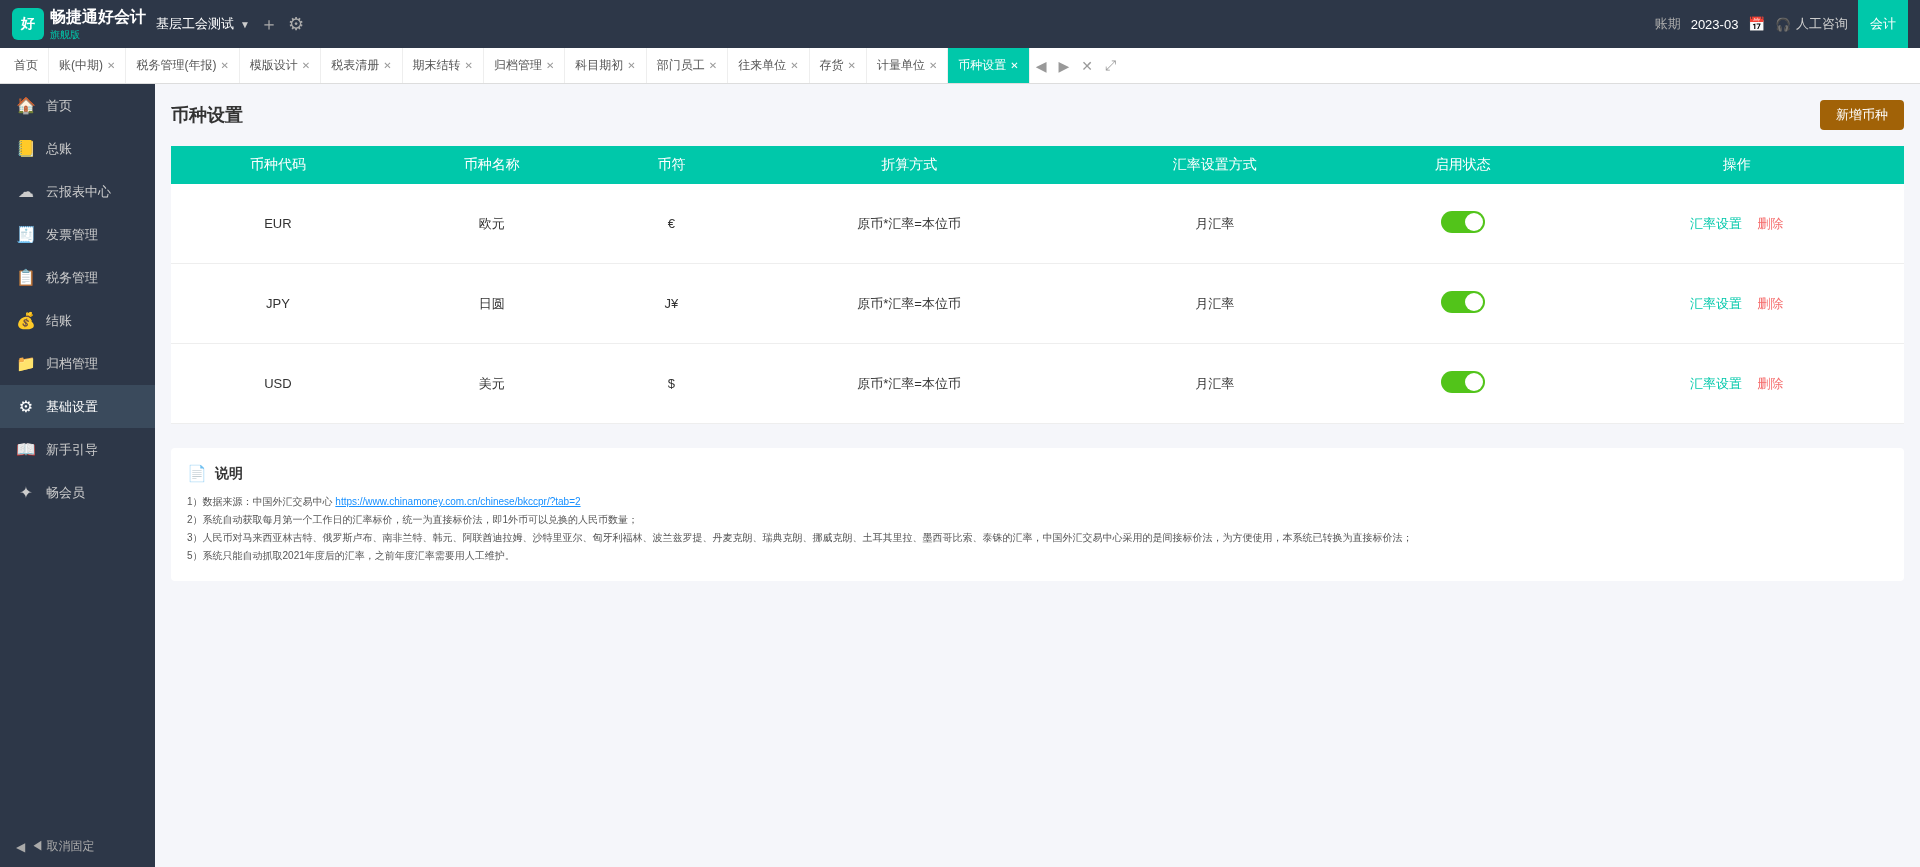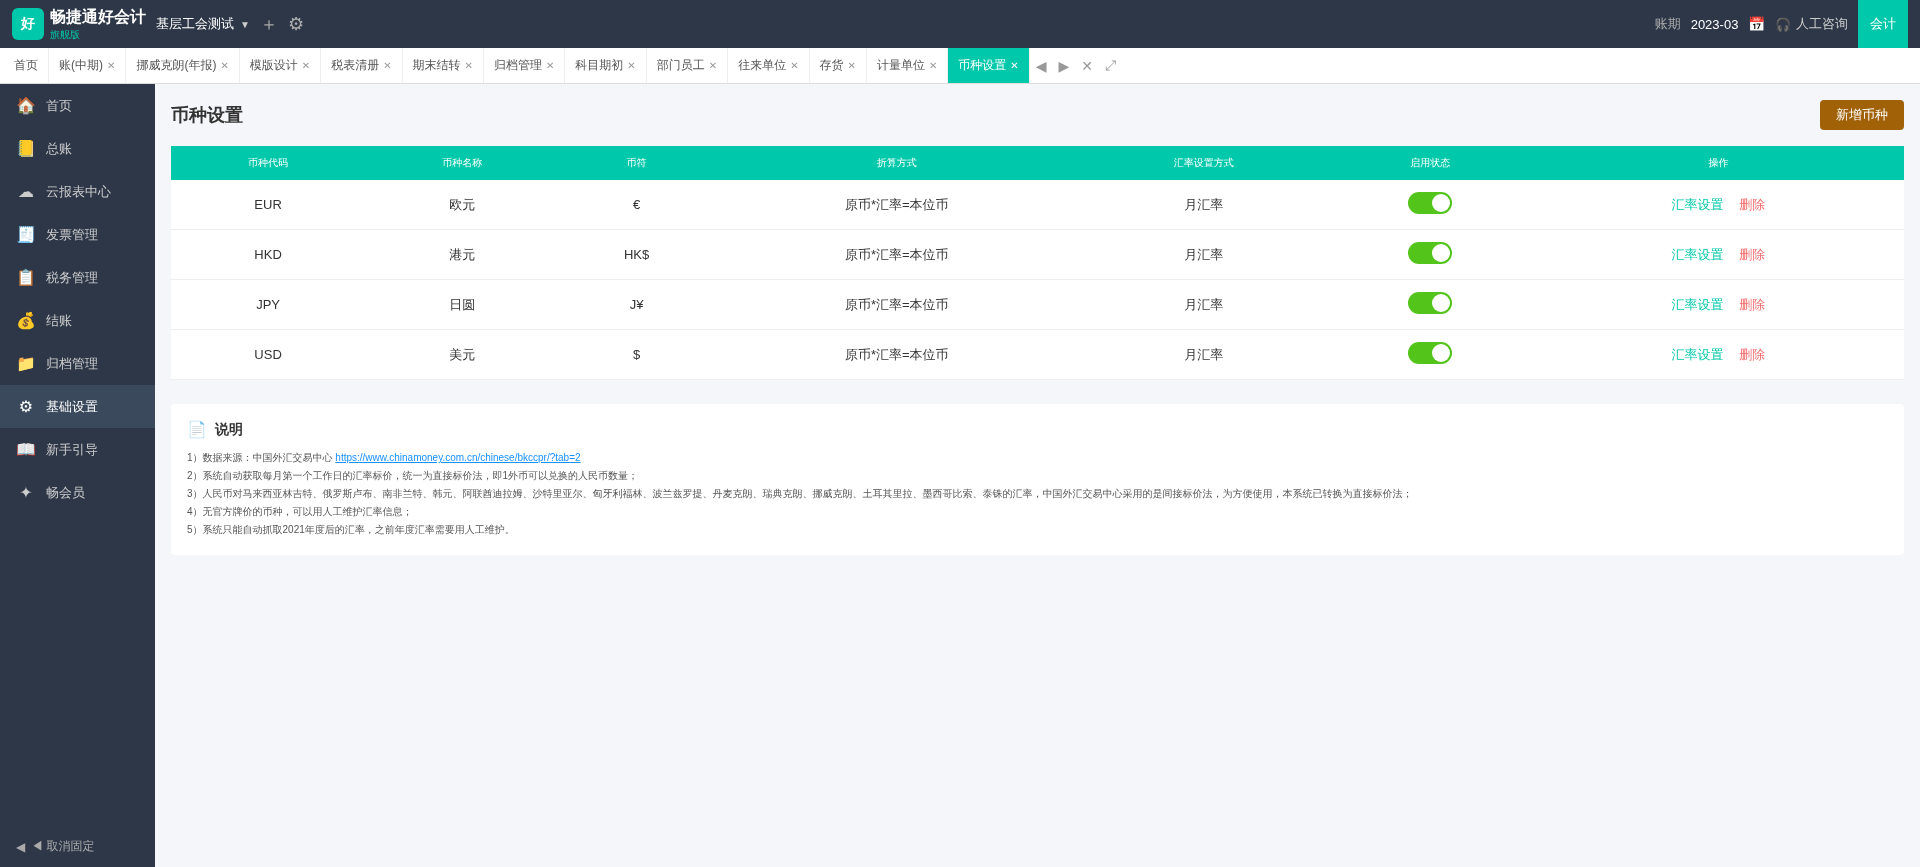--- a/index.html
+++ b/index.html
@@ -43,22 +43,22 @@
     .sidebar-bottom { margin-top: auto; padding: 12px 16px; color: #aaa; font-size: 12px; cursor: pointer; display: flex; align-items: center; gap: 6px; }
 
     
     .content { flex: 1; overflow-y: auto; background: #f5f6fa; padding: 16px; }
     .page-title { font-size: 18px; font-weight: bold; color: #333; margin-bottom: 16px; display: flex; align-items: center; justify-content: space-between; }
     .new-btn { background: #a16207; color: #fff; border: none; padding: 6px 16px; border-radius: 4px; font-size: 13px; cursor: pointer; }
 
     
     .data-table { width: 100%; border-collapse: collapse; background: #fff; }
     .data-table thead tr { background: #00c8aa; color: #fff; }
-    .data-table th { padding: 10px 16px; text-align: center; font-size: 10px; font-weight: normal; }
-    .data-table td { padding: 12px 16px; text-align: center; font-size: 13px; border-bottom: 1px solid #eee; color: #333; }
+    .data-table th { padding: 10px 16px; text-align: center; font-size: 14px; font-weight: normal; }
+    .data-table td { padding: 27px 16px; text-align: center; font-size: 13px; border-bottom: 1px solid #eee; color: #333; }
     .action-link { color: #00c8aa; cursor: pointer; text-decoration: none; margin: 0 6px; }
     .action-delete { color: #f56c6c; cursor: pointer; text-decoration: none; margin: 0 6px; }
 
     
     .toggle { display: inline-flex; align-items: center; }
     .toggle-track { width: 44px; height: 22px; background: #52c41a; border-radius: 11px; position: relative; cursor: pointer; }
     .toggle-thumb { width: 18px; height: 18px; background: #fff; border-radius: 50%; position: absolute; top: 2px; right: 2px; transition: 0.2s; }
 
     
     .notes-section { margin-top: 24px; background: #fff; padding: 16px; border-radius: 4px; }
@@ -108,21 +108,21 @@
 
   <div class="tab-bar">
     <div class="tab">
       <span>首页</span>
     </div>
     <div class="tab">
       <span>账(中期)</span>
       <span class="tab-close">✕</span>
     </div>
     <div class="tab">
-      <span>挪威克朗(年报)</span>
+      <span>税务管理(年报)</span>
       <span class="tab-close">✕</span>
     </div>
     <div class="tab">
       <span>模版设计</span>
       <span class="tab-close">✕</span>
     </div>
     <div class="tab">
       <span>税表清册</span>
       <span class="tab-close">✕</span>
     </div>
@@ -244,38 +244,20 @@
             <div class="toggle-thumb"></div>
           </div>
         </div>
       </td>
       <td>
         <a class="action-link">汇率设置</a>
         <a class="action-delete">删除</a>
       </td>
     </tr>
             <tr>
-      <td>HKD</td>
-      <td>港元</td>
-      <td>HK$</td>
-      <td>原币*汇率=本位币</td>
-      <td>月汇率</td>
-      <td>
-        <div class="toggle">
-          <div class="toggle-track">
-            <div class="toggle-thumb"></div>
-          </div>
-        </div>
-      </td>
-      <td>
-        <a class="action-link">汇率设置</a>
-        <a class="action-delete">删除</a>
-      </td>
-    </tr>
-            <tr>
       <td>JPY</td>
       <td>日圆</td>
       <td>J¥</td>
       <td>原币*汇率=本位币</td>
       <td>月汇率</td>
       <td>
         <div class="toggle">
           <div class="toggle-track">
             <div class="toggle-thumb"></div>
           </div>
@@ -309,19 +291,18 @@
 
       <div class="notes-section">
         <div class="notes-title">
           <span class="notes-icon">📄</span>
           <span>说明</span>
         </div>
         <ul class="notes-list" id="notes-list">
         <li>1）数据来源：中国外汇交易中心 <a class="notes-link">https://www.chinamoney.com.cn/chinese/bkccpr/?tab=2</a></li>
             <li>2）系统自动获取每月第一个工作日的汇率标价，统一为直接标价法，即1外币可以兑换的人民币数量；</li>
             <li>3）人民币对马来西亚林吉特、俄罗斯卢布、南非兰特、韩元、阿联酋迪拉姆、沙特里亚尔、匈牙利福林、波兰兹罗提、丹麦克朗、瑞典克朗、挪威克朗、土耳其里拉、墨西哥比索、泰铢的汇率，中国外汇交易中心采用的是间接标价法，为方便使用，本系统已转换为直接标价法；</li>
-            <li>4）无官方牌价的币种，可以用人工维护汇率信息；</li>
             <li>5）系统只能自动抓取2021年度后的汇率，之前年度汇率需要用人工维护。</li>
           </ul>
       </div>
     </div>
   </div>
 </div>
 
 </body></html>

